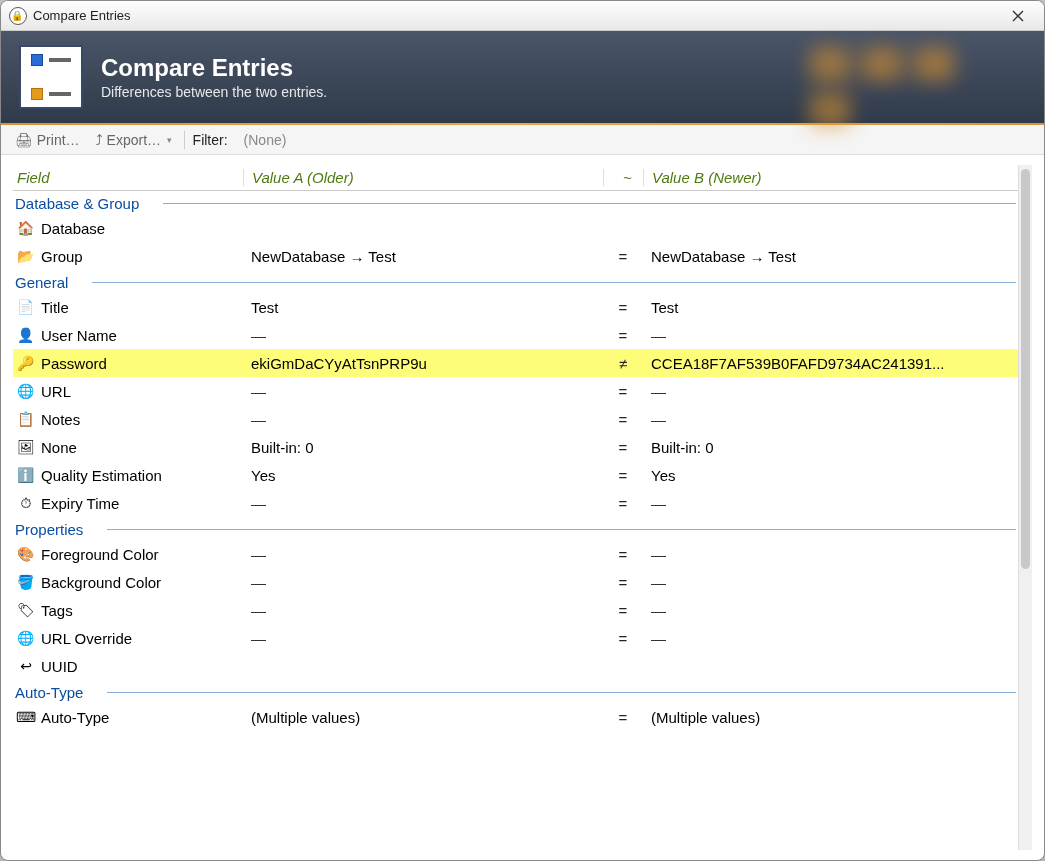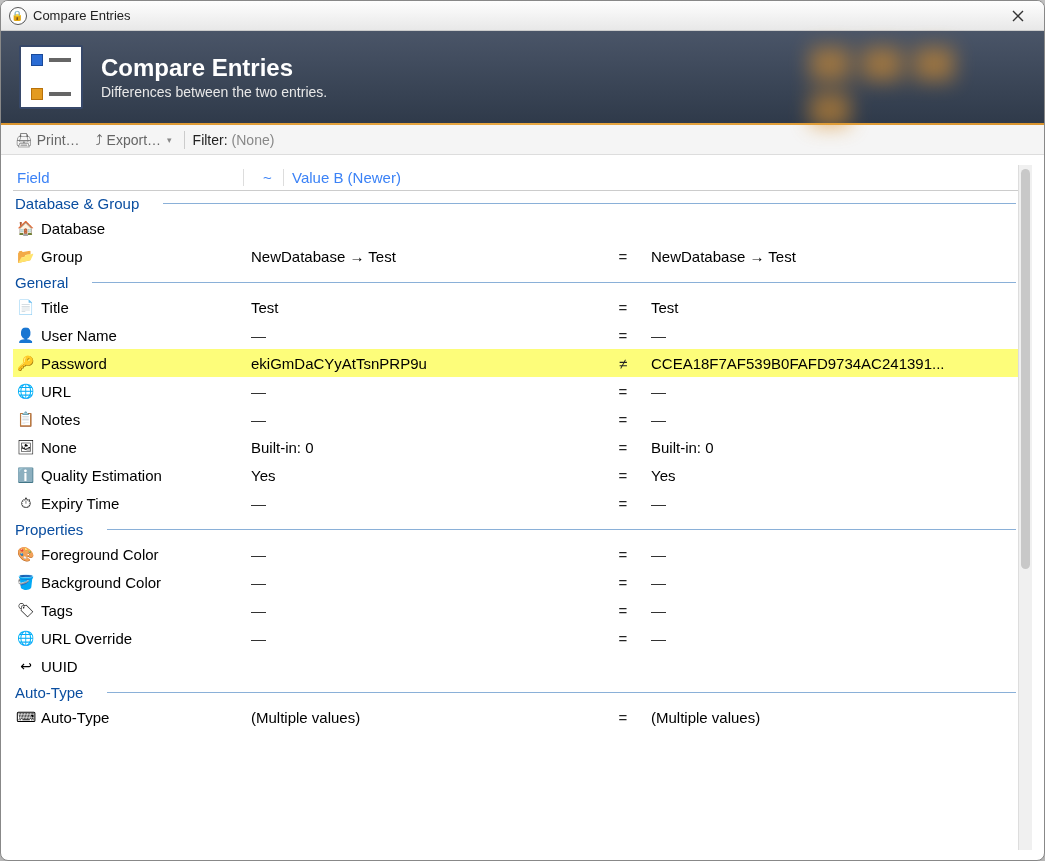--- a/index.html
+++ b/index.html
@@ -99,43 +99,44 @@
     padding:0 6px;
     font-size:14px;
     color:#555;
   }
   .toolbar .tbtn{
     display:flex;align-items:center;gap:4px;
     padding:2px 8px;cursor:pointer;color:#666;
   }
   .toolbar .sep{width:1px;height:18px;background:#ccc;margin:0 4px;}
   .toolbar .filter-label{margin-left:4px;color:#222;}
-  .toolbar .filter-value{margin-left:4px;color:#888;}
+  .toolbar .filter-value{margin-left:16px;color:#888;}
   .toolbar .drop{font-size:9px;color:#888;margin-left:2px;}
 
   .content {
     flex:1;
     padding:10px 12px;
     overflow:hidden;
     display:flex;
   }
   .grid-wrap{
     flex:1;
     position:relative;
     overflow:hidden;
   }
   .grid{
     width:100%;
   }
   .grid-header{
     display:flex;
     border-bottom:1px solid #ccc;
     font-size:15px;
-    color:#3b82f6;
+    color:#4d7c0f;
     padding:4px 0;
+    font-style:italic;
   }
   .col-field{width:230px;padding-left:4px;}
   .col-a{width:360px;}
   .col-sym{width:40px;text-align:center;}
   .col-b{flex:1;}
   .grid-header .col-a,.grid-header .col-sym,.grid-header .col-b{border-left:1px solid #ddd;padding-left:8px;}
 
   .section{
     font-size:15px;
     color:#0a4ea0;
@@ -220,20 +221,21 @@
     <span class="filter-label">Filter:</span>
     <span class="filter-value">(None)</span>
   </div>
 
   <div class="content">
     <div class="grid-wrap">
       <div class="grid">
 
         <div class="grid-header">
           <div class="col-field">Field</div>
+          <div class="col-a">Value A (Older)</div>
           <div class="col-sym">~</div>
           <div class="col-b">Value B (Newer)</div>
         </div>
 
         <div class="section">
           <span>Database &amp; Group</span>
             <span class="hr"></span>
         </div>
         <div class="row">
           <div class="col-field">

